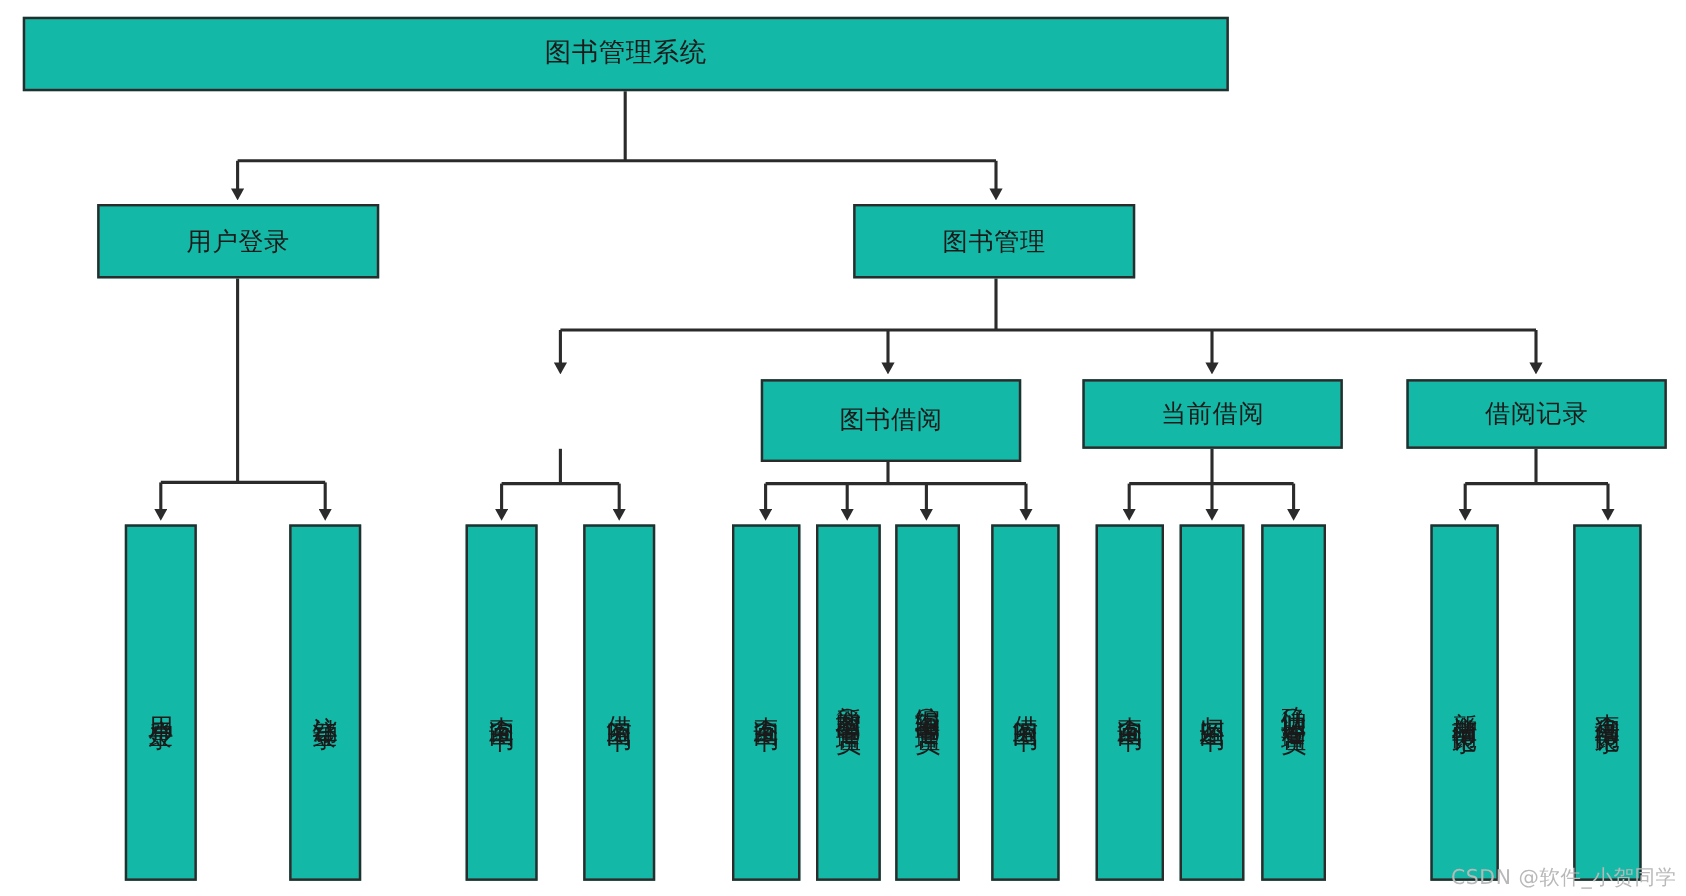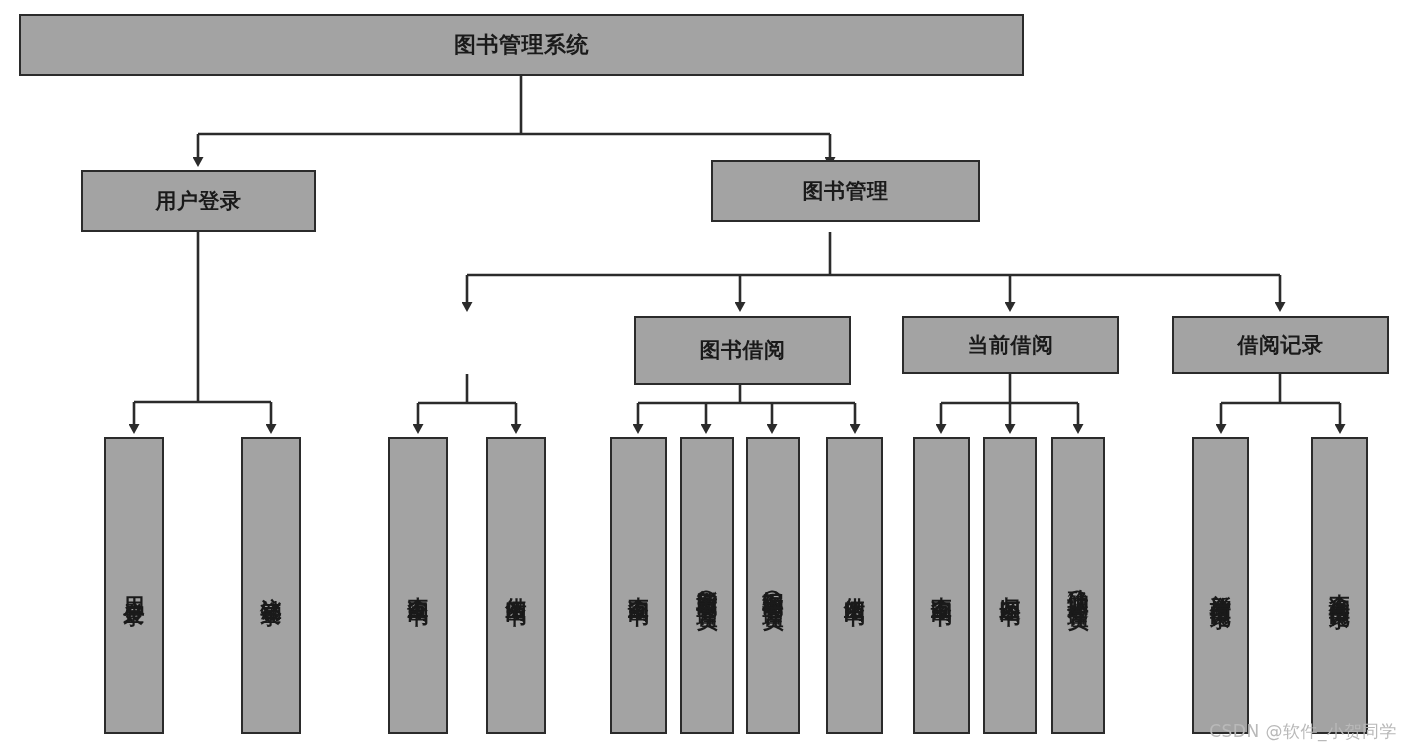--- a/index.html
+++ b/index.html
@@ -23,26 +23,25 @@
     position: absolute;
     top: 0;
     left: 0;
     width: 1405px;
     height: 747px;
   }
   .node {
     position: absolute;
     box-sizing: border-box;
     border: 2.5px solid #2b2b2b;
-    background: #a3a3a3;
+    background: #14b8a6;
     display: flex;
     align-items: center;
     justify-content: center;
     color: #1a1a1a;
-    font-weight: bold;
   }
   .node .label {
     font-size: 21px;
     line-height: 1.25;
     letter-spacing: 0.5px;
     white-space: nowrap;
   }
   .node.vertical .label {
     writing-mode: vertical-rl;
     text-orientation: upright;
@@ -120,21 +119,21 @@
     </g>
   </svg>
 
   <div class="node root" style="left:19px; top:14px; width:1005px; height:62px;">
     <span class="label">图书管理系统</span>
   </div>
 
   <div class="node" style="left:81px; top:170px; width:235px; height:62px;">
     <span class="label">用户登录</span>
   </div>
-  <div class="node" style="left:711px; top:160px; width:269px; height:62px;">
+  <div class="node" style="left:711px; top:170px; width:235px; height:62px;">
     <span class="label">图书管理</span>
   </div>
 
   <div class="node" style="left:634px; top:316px; width:217px; height:69px;">
     <span class="label">图书借阅</span>
   </div>
   <div class="node" style="left:1172px; top:316px; width:217px; height:58px;">
     <span class="label">借阅记录</span>
   </div>
   <div class="node" style="left:902px; top:316px; width:217px; height:58px;">

